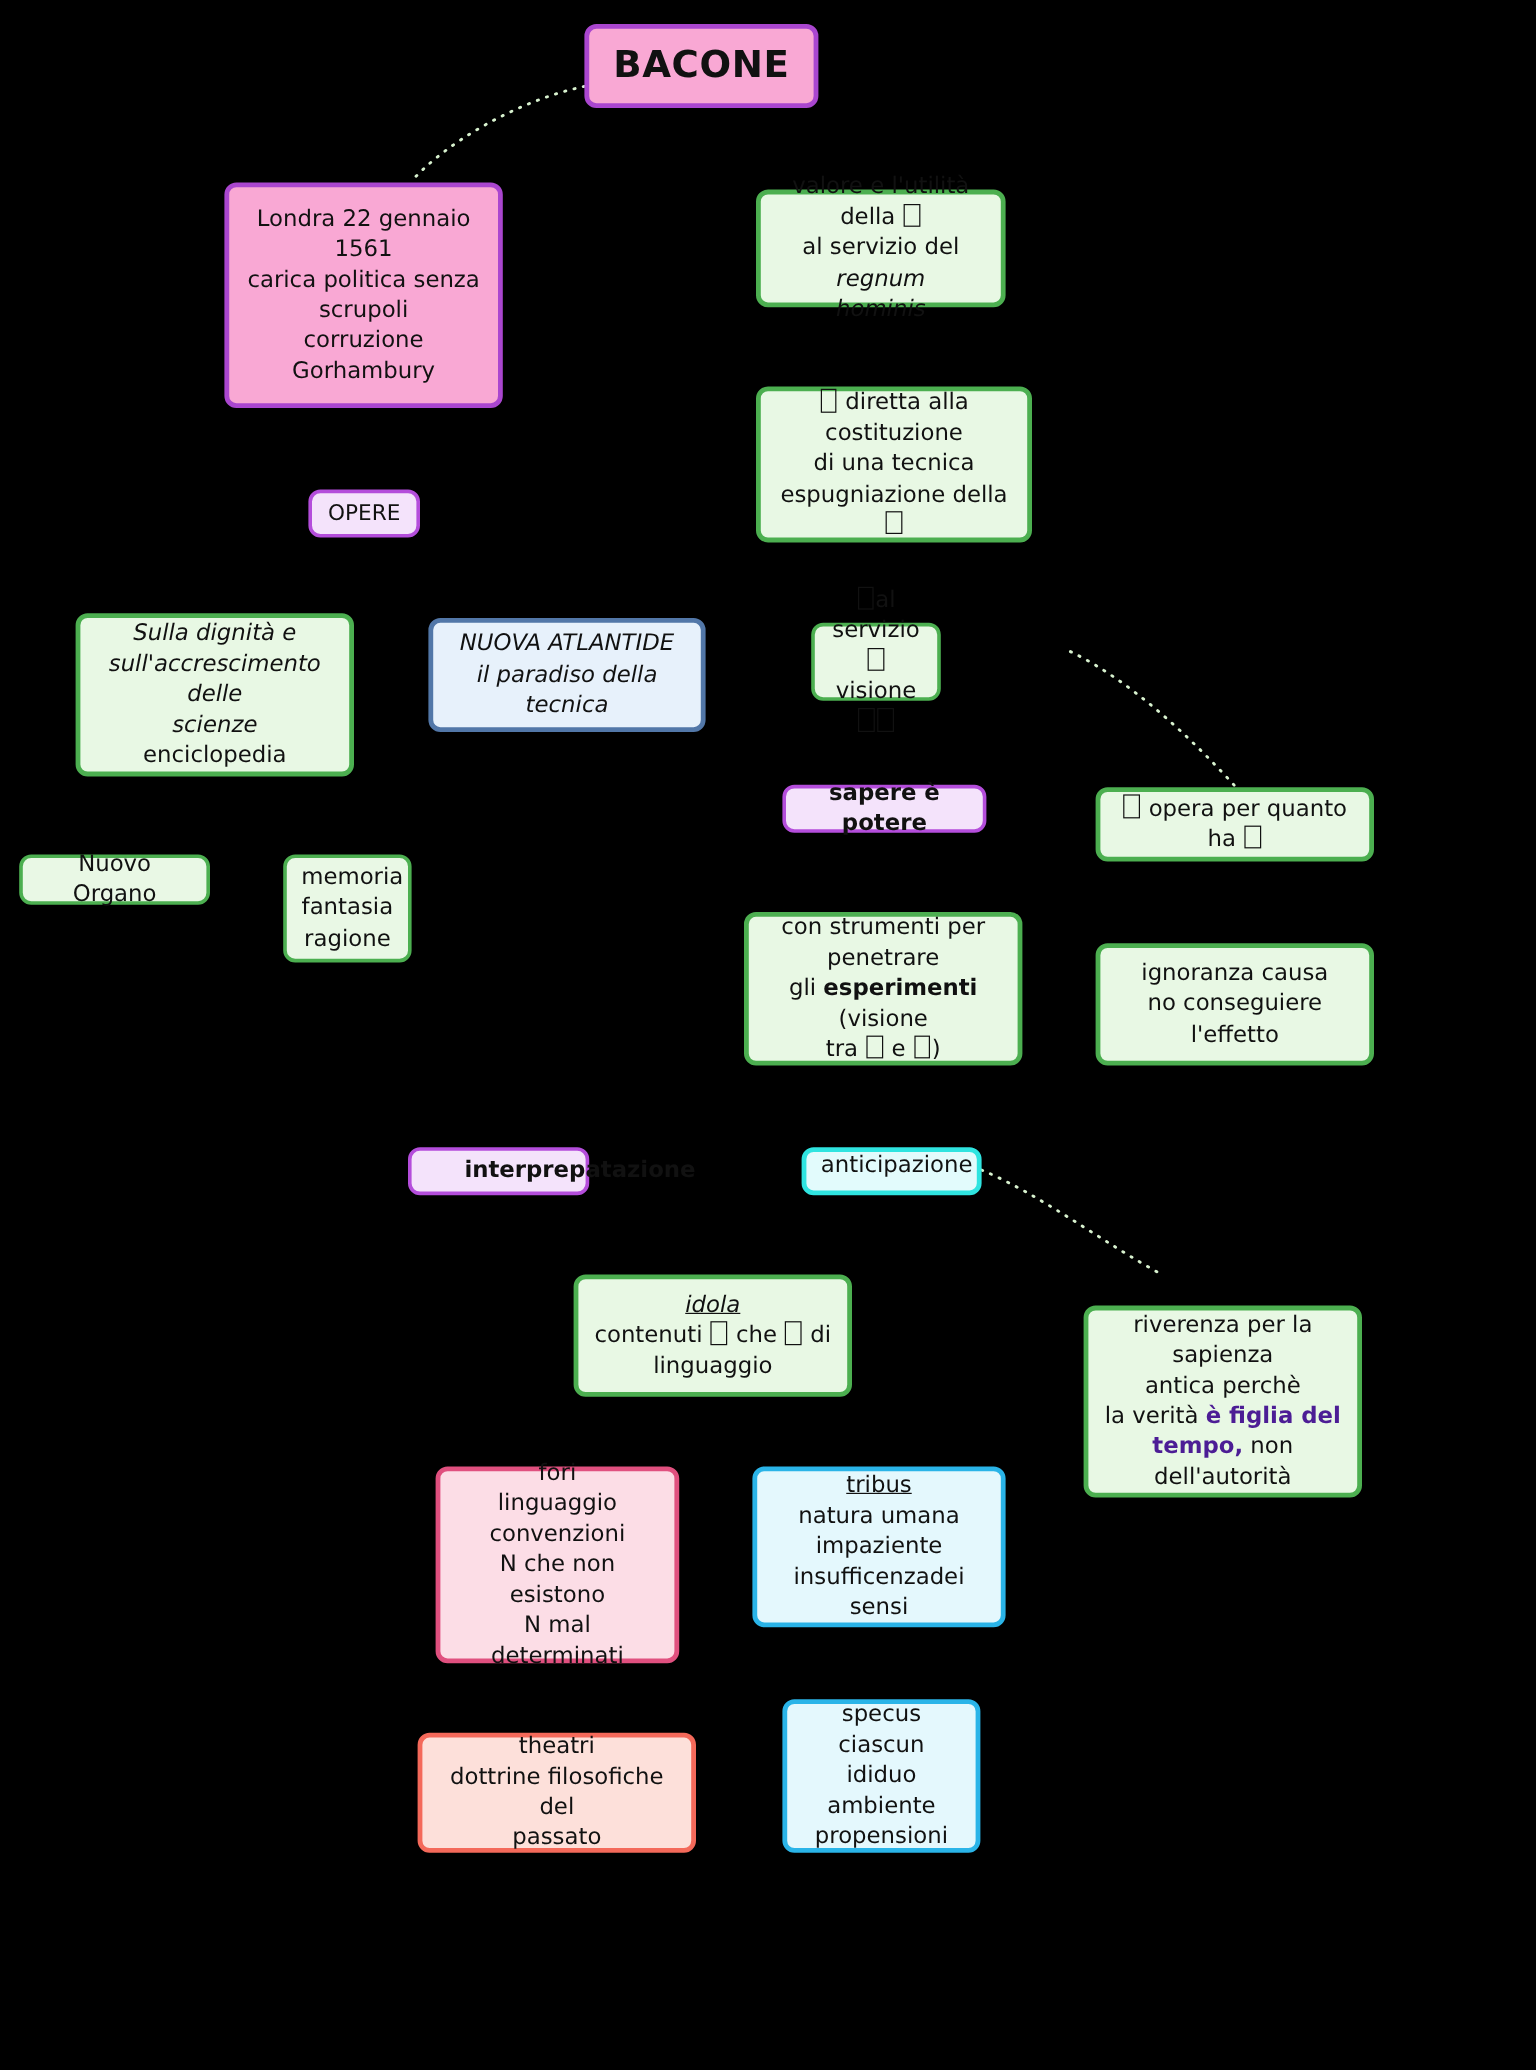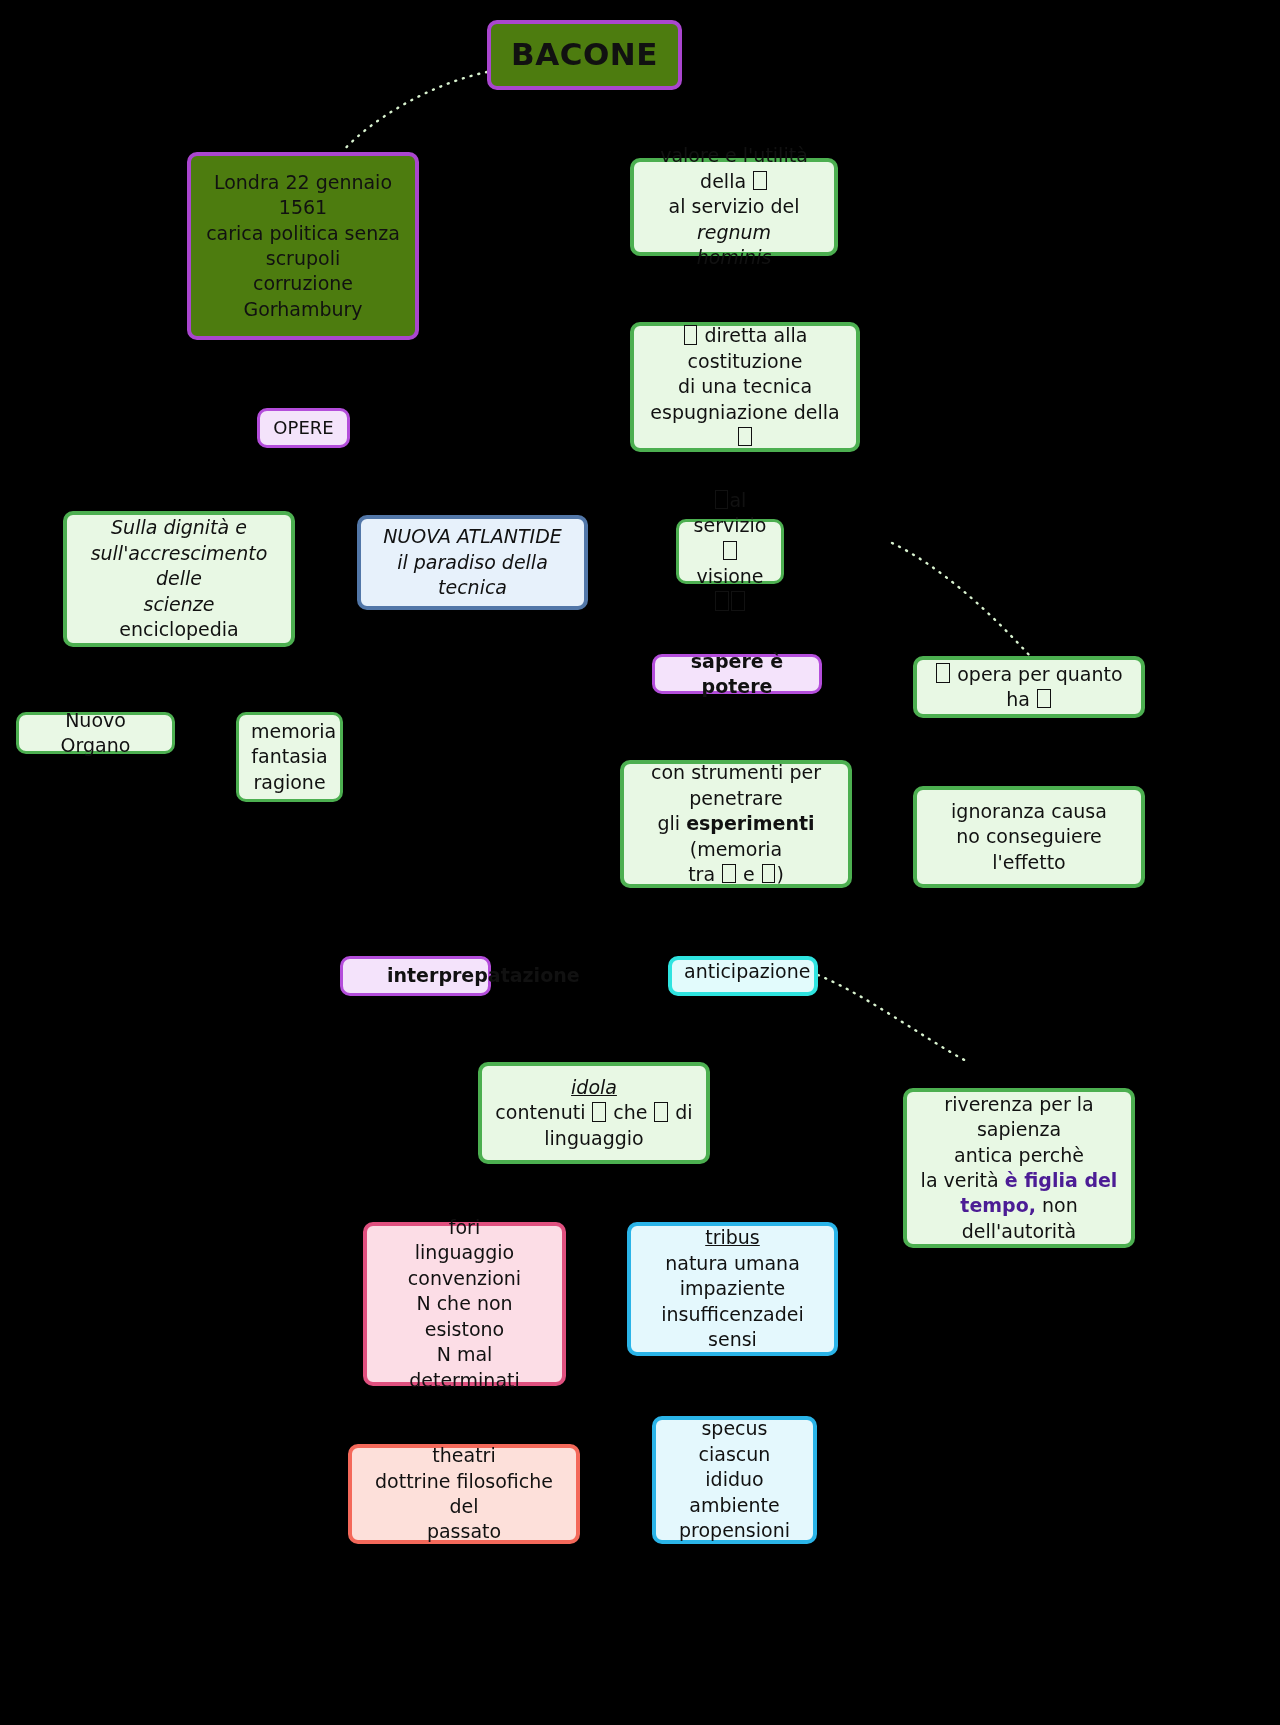--- a/index.html
+++ b/index.html
@@ -40,21 +40,21 @@
     padding: 8px 12px;
     color: #111111;
   }
   .node .txt {
     display: block;
     width: 100%;
     white-space: pre-line;
   }
 
   
-  .p-purple   { background: #4d7c0f; border-color: #aa46cf; border-width: 4px; }
+  .p-purple   { background: #f9a8d4; border-color: #aa46cf; border-width: 4px; }
   .p-purple-s { background: #f4e3fb; border-color: #b44ddb; border-width: 3px; }
   .p-green    { background: #e8f8e4; border-color: #4caf50; border-width: 4px; }
   .p-green-t  { background: #e9f8e5; border-color: #4caf50; border-width: 3px; }
   .p-blue     { background: #e7f1fb; border-color: #5277a8; border-width: 4px; }
   .p-cyan     { background: #e2fbfc; border-color: #2fe4e0; border-width: 4px; align-items: flex-end; }
   .p-cyanb    { background: #e4f8fd; border-color: #2ab4e8; border-width: 4px; }
   .p-pink     { background: #fcdde6; border-color: #e0507f; border-width: 4px; }
   .p-salmon   { background: #fde0da; border-color: #f4695a; border-width: 4px; }
 
   .title-node {
@@ -146,21 +146,21 @@
     <span class="txt">sapere è potere</span>
   </div>
 
   <div class="node p-green fs19" style="left:913px; top:656px; width:232px; height:62px;">
     <span class="txt"><span class="tofu"></span><span> opera per quanto ha </span><span class="tofu"></span></span>
   </div>
 
   <div class="node p-green fs19" style="left:620px; top:760px; width:232px; height:128px;">
     <span class="txt"><span>con strumenti per</span>
 <span>penetrare</span>
-<span>gli </span><b>esperimenti</b><span> (memoria</span>
+<span>gli </span><b>esperimenti</b><span> (visione</span>
 <span>tra </span><span class="tofu"></span><span> e </span><span class="tofu"></span><span>)</span></span>
   </div>
 
   <div class="node p-green fs19" style="left:913px; top:786px; width:232px; height:102px;">
     <span class="txt"><span>ignoranza causa</span>
 <span>no conseguiere l'effetto</span></span>
   </div>
 
   <div class="node p-purple-s fs19 bold" style="left:340px; top:956px; width:151px; height:40px;padding-left:44px;">
     <span class="txt">interprepatazione</span>

